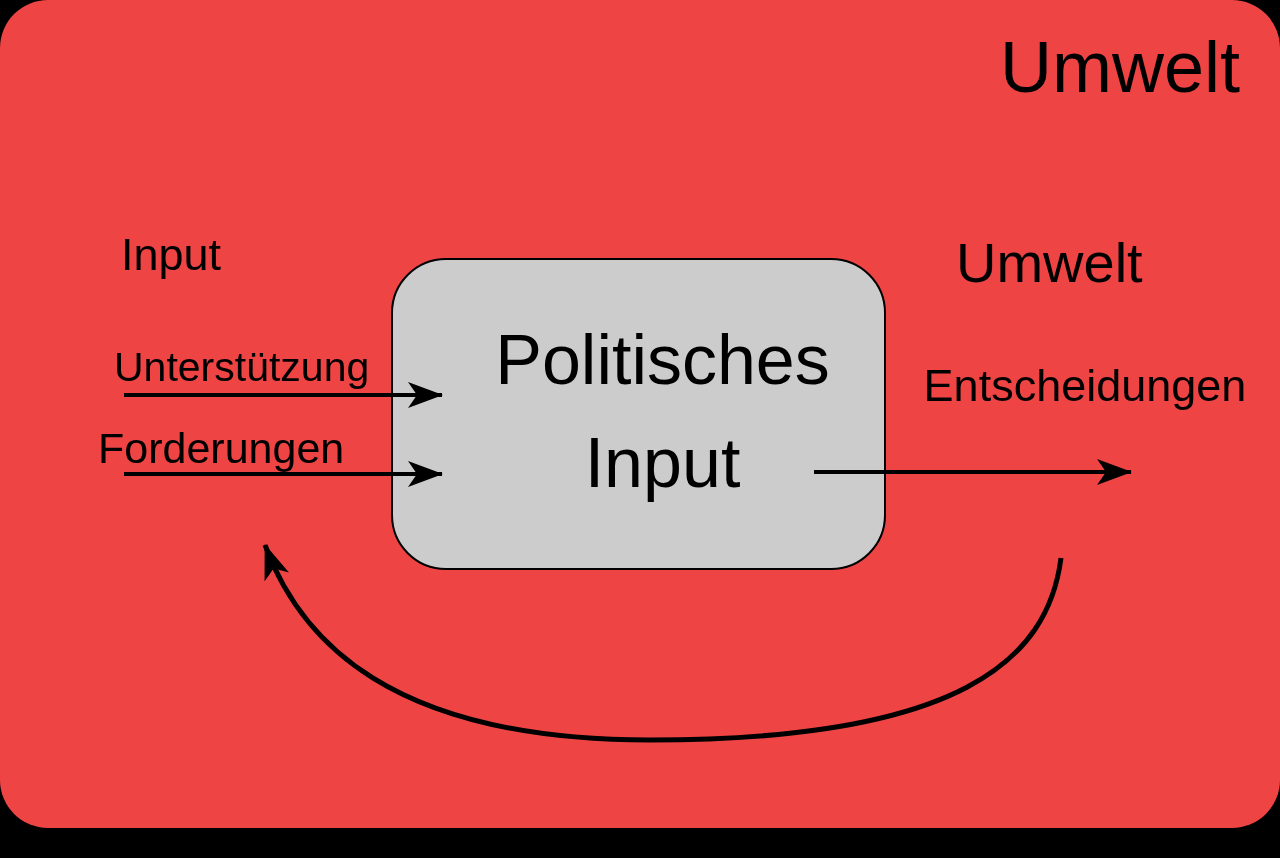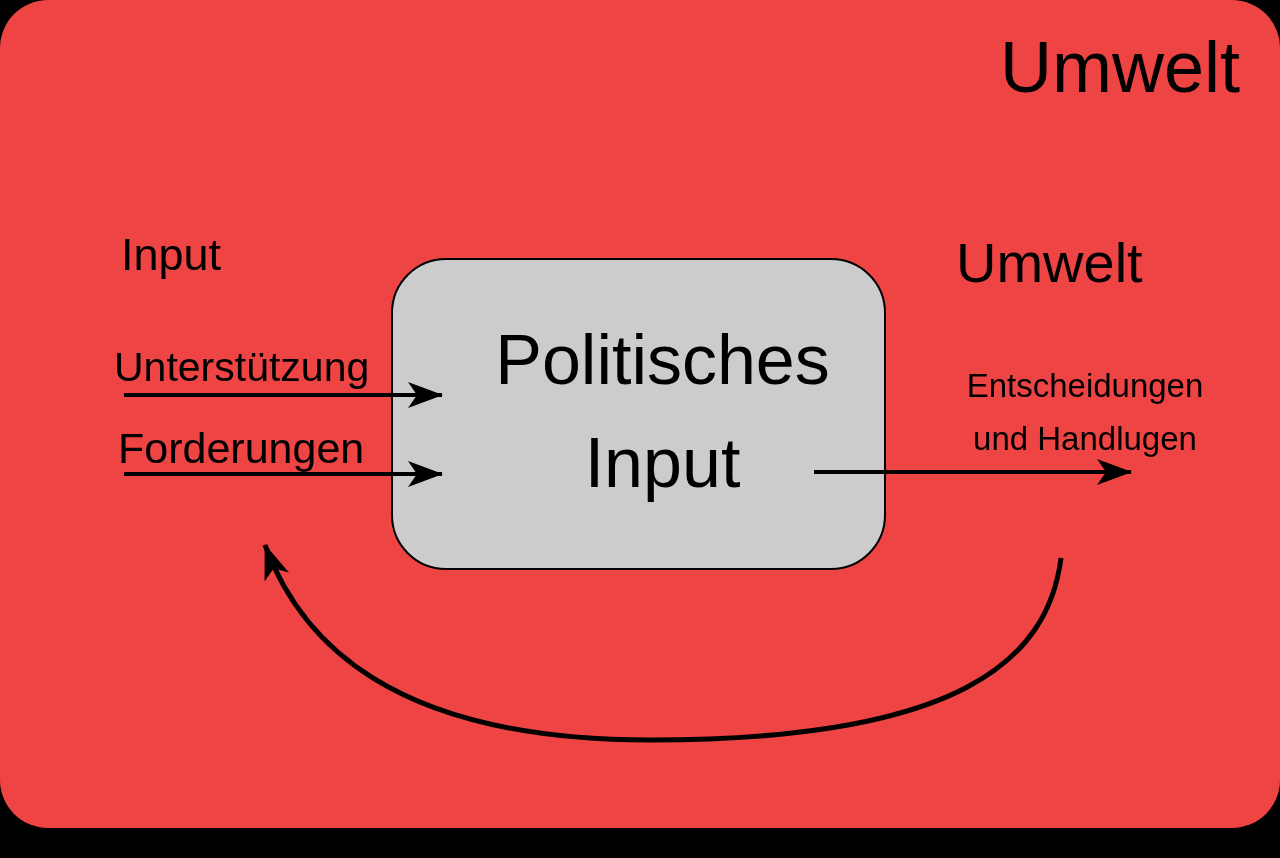--- a/index.html
+++ b/index.html
@@ -15,39 +15,39 @@
     position:absolute;left:0;top:0;
     width:1280px;height:828px;
     background:#ef4444;
     border-radius:48px;
   }
   .label{position:absolute;white-space:nowrap;line-height:1;color:#000;}
   .env-label{top:31px;left:940px;width:300px;font-size:72px;text-align:right;}
   .input-label{top:232px;left:121px;font-size:45px;}
   .output-label{top:235px;left:956px;font-size:56px;}
   .unterstuetzung-label{top:347px;left:114px;font-size:41px;}
-  .forderungen-label{top:427px;left:118px;font-size:43px;}
+  .forderungen-label{top:427px;left:98px;font-size:43px;}
   .system-box{
     position:absolute;left:391px;top:258px;
     width:495px;height:312px;
     background:#cccccc;
     border:2px solid #000;
     border-radius:55px;
     box-sizing:border-box;
   }
   .system-title{
     position:absolute;left:391px;top:309px;
     width:543px;
     font-size:70px;line-height:103px;
     text-align:center;
   }
   .output-arrow-label{
     position:absolute;left:915px;top:359px;
     width:340px;
-    font-size:33px;line-height:53px;
+    font-size:45px;line-height:53px;
     text-align:center;white-space:nowrap;
   }
   svg.arrows{
     position:absolute;left:0;top:0;
     pointer-events:none;
   }
 </style>
 </head>
 <body>
 
@@ -65,21 +65,20 @@
 
   <div class="system-box"></div>
 
   <div class="system-title">
     <div>Politisches</div>
     <div>Input</div>
   </div>
 
   <div class="output-arrow-label">
     <div>Entscheidungen</div>
-    <div>und Handlugen</div>
   </div>
 
   <svg class="arrows" width="1280" height="858" viewBox="0 0 1280 858">
     <defs>
       <marker id="ah" markerUnits="userSpaceOnUse" markerWidth="36" markerHeight="26" viewBox="0 0 36 26" refX="34" refY="13" orient="auto">
         <path d="M0,0 L35,13 L0,26 L9,13 Z" fill="#000"></path>
       </marker>
     </defs>
     <path d="M124,395 L442,395" stroke="#000" stroke-width="4" fill="none" marker-end="url(#ah)"></path>
     <path d="M124,474 L442,474" stroke="#000" stroke-width="4" fill="none" marker-end="url(#ah)"></path>

